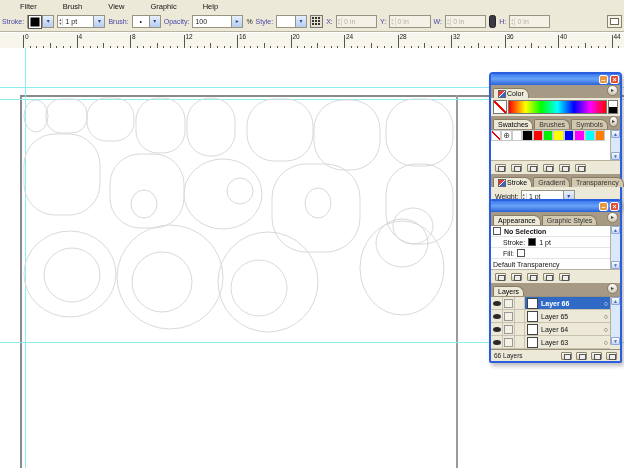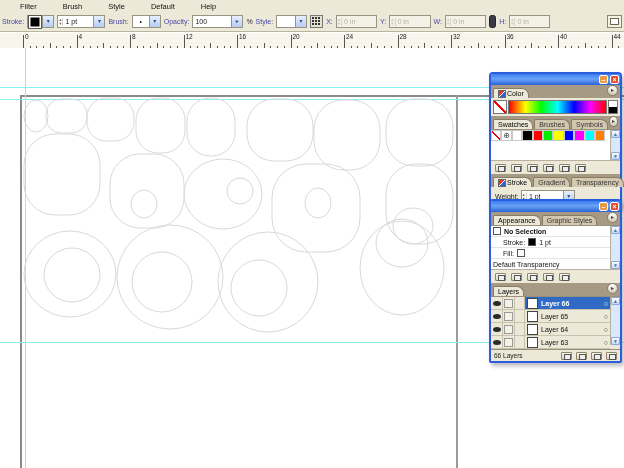--- a/index.html
+++ b/index.html
@@ -89,22 +89,22 @@
   .statusrow{display:flex;align-items:center;gap:4px;height:11px;padding:0 3px;font-size:6.5px;color:#222;border-top:1px solid #9a8f79;background:#ece9d8;}
 </style>
 </head>
 <body>
 
 <div class="screen">
 
   <div class="menubar">
     <span>Filter</span>
     <span>Brush</span>
-    <span>Style</span>
-    <span>Default</span>
+    <span>View</span>
+    <span>Graphic</span>
     <span>Help</span>
   </div>
 
   <div class="controlbar">
     <span class="cb-label">Stroke:</span>
     <span class="cb-field">
         <span class="swatch-stroke"></span>
         <span class="dd">▾</span>
       </span>
     <span class="cb-field">

